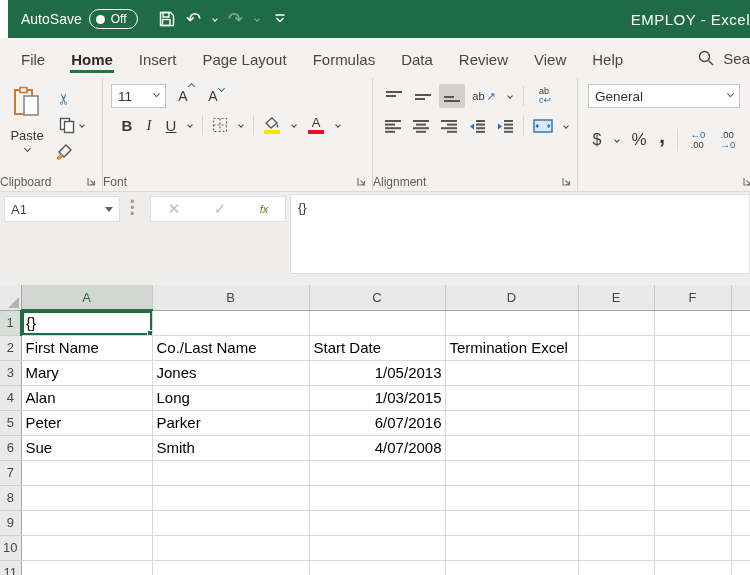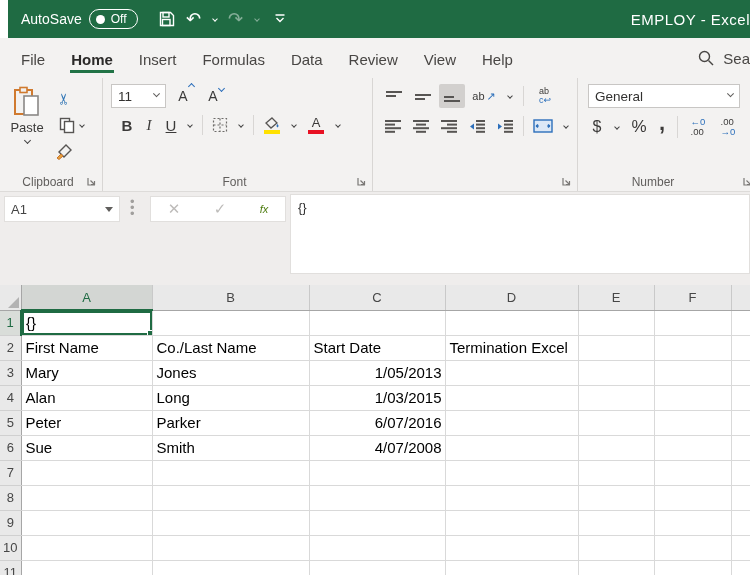--- a/index.html
+++ b/index.html
@@ -31,31 +31,31 @@
   .tab { padding:9px 13px 7px; cursor:pointer; position:relative; white-space:nowrap; }
   .tab.active { color:#2b2a29; font-weight:700; }
   .tab.active::after { content:""; position:absolute; left:12px; right:12px; bottom:2px; height:3px; background:#217346; }
   .searchbox { margin-left:auto; display:flex; align-items:center; gap:9px; padding-right:0;
     color:#484644; overflow:hidden; }
 
   
   .ribbon { position:absolute; top:78px; left:0; width:750px; height:114px; background:#f3f2f1;
     border-bottom:1px solid #dddbd9; display:flex; }
   .rgroup { position:relative; height:100%; border-right:1px solid #d8d6d4; padding:6px 4px 18px; }
-  .glabel { position:absolute; bottom:2px; left:8px; right:14px; text-align:center; font-size:12px; color:#605e5c; white-space:nowrap; }
+  .glabel { position:absolute; bottom:2px; left:0; right:14px; text-align:left; font-size:12px; color:#605e5c; white-space:nowrap; }
   .launcher { position:absolute; bottom:3px; right:4px; width:12px; height:12px; cursor:pointer; }
   .rbtn { display:flex; align-items:center; justify-content:center; border-radius:2px; cursor:pointer; color:#3b3a39; }
   .sel { background:#d2d0ce; }
   .vsep { width:1px; background:#d8d6d4; margin:2px 3px; align-self:stretch; }
 
   
   .g-clip { width:103px; display:flex; }
   .paste-btn { width:46px; display:flex; flex-direction:column; align-items:center; justify-content:flex-start;
     cursor:pointer; padding-top:2px; }
-  .paste-label { font-size:13px; color:#3b3a39; margin-top:2px; }
+  .paste-label { font-size:13px; color:#3b3a39; margin-top:10px; }
   .clip-col { display:flex; flex-direction:column; gap:4px; margin-left:2px; padding-top:4px; }
   .mini { width:24px; height:22px; }
   .scissors { color:#2e74b5; font-size:15px; transform:rotate(-90deg); display:inline-block; }
 
   
   .g-font { width:270px; display:flex; flex-direction:column; gap:5px; padding-left:8px; }
   .selbox { background:#fff; border:1px solid #c8c6c4; height:24px; display:flex; align-items:center;
     font-size:13.5px; color:#323130; padding:0 6px; justify-content:space-between; cursor:pointer; }
   .fontrow1 { display:flex; gap:4px; align-items:center; }
   .fontrow2 { display:flex; gap:2px; align-items:center; padding-left:6px; }
@@ -72,21 +72,21 @@
   
   .g-align { width:205px; display:flex; flex-direction:column; gap:6px; padding-left:8px; }
   .alrow { display:flex; align-items:center; gap:3px; }
   .abtn { width:26px; height:24px; }
   .ai { display:block; }
   .ortext { font-size:11px; color:#3b3a39; }
   .bluearrow { color:#2c6fbb; font-size:11px; }
   .wrapico { display:flex; flex-direction:column; line-height:1; align-items:flex-start; font-size:9px; color:#3b3a39; }
 
   
-  .g-num { width:172px; border-right:none; display:flex; flex-direction:column; gap:6px; padding-left:10px; }
+  .g-num { width:172px; border-right:none; display:flex; flex-direction:column; gap:19px; padding-left:10px; }
   .numrow2 { display:flex; align-items:center; gap:4px; }
   .numbtn { height:26px; font-size:16px; color:#3b3a39; }
   .decimal { display:flex; flex-direction:column; line-height:1.05; font-size:9.5px; color:#3b3a39; align-items:flex-start; }
   .decimal .blue { color:#2c6fbb; }
 
   
   .fbar { position:absolute; top:192px; left:0; width:750px; height:93px; background:#efedec; }
   .namebox { position:absolute; left:4px; top:4px; width:116px; height:26px; background:#fff;
     border:1px solid #e1dfdd; display:flex; align-items:center; padding:0 6px; font-size:13px; color:#444; cursor:text; }
   .nb-arrow { margin-left:auto; width:0; height:0; border-left:4px solid transparent; border-right:4px solid transparent;
@@ -159,20 +159,21 @@
         </svg>
       </span>
     </div>
     <span class="title-text">EMPLOY  -  Excel</span>
   </div>
 
   <div class="tabrow">
     <span class="tab">File</span>
     <span class="tab active">Home</span>
     <span class="tab">Insert</span>
+    <span class="tab">Page Layout</span>
     <span class="tab">Formulas</span>
     <span class="tab">Data</span>
     <span class="tab">Review</span>
     <span class="tab">View</span>
     <span class="tab">Help</span>
     <span class="searchbox">
       <svg width="16" height="16" viewBox="0 0 16 16">
         <circle cx="6.5" cy="6.5" r="5" fill="none" stroke="#484644" stroke-width="1.4"></circle>
         <path d="M10.5 10.5 L15 15" stroke="#484644" stroke-width="1.4"></path>
       </svg>
@@ -356,20 +357,21 @@
         <span class="rbtn" style="width:28px;height:24px">
           <svg width="20" height="14" viewBox="0 0 20 14">
             <rect x="1" y="1" width="18" height="12" fill="#dce8f6" stroke="#2c6fbb" stroke-width="1.4"></rect>
             <path d="M6 7 L3 7 M3 7 L5 5.5 M3 7 L5 8.5 M14 7 L17 7 M17 7 L15 5.5 M17 7 L15 8.5" stroke="#2c6fbb" stroke-width="1.2" fill="none"></path>
           </svg>
         </span>
         <span class="rbtn chbtn">
             <span class="chev" style="width:4px;height:4px;color:#444"></span>
           </span>
       </div>
+      <span class="glabel">Alignment</span>
       <span class="launcher">
         <svg width="11" height="11" viewBox="0 0 11 11">
             <path d="M2 2 V9 H9" fill="none" stroke="#7a7876" stroke-width="1.2"></path>
             <path d="M4.5 4.5 L8.5 8.5 M8.5 5 V8.5 H5" fill="none" stroke="#7a7876" stroke-width="1.2"></path>
           </svg>
       </span>
     </div>
 
     <div class="rgroup g-num">
       <div class="selbox" style="width:152px">
@@ -396,21 +398,20 @@
             <span>.00</span>
           </span>
         </span>
         <span class="rbtn" style="width:26px;height:26px">
           <span class="decimal">
             <span>.00</span>
             <span class="blue">→0</span>
           </span>
         </span>
       </div>
-      <span class="glabel" style="right:30px">Number</span>
       <span class="launcher" style="right:-4px">
         <svg width="11" height="11" viewBox="0 0 11 11">
             <path d="M2 2 V9 H9" fill="none" stroke="#7a7876" stroke-width="1.2"></path>
             <path d="M4.5 4.5 L8.5 8.5 M8.5 5 V8.5 H5" fill="none" stroke="#7a7876" stroke-width="1.2"></path>
           </svg>
       </span>
     </div>
   </div>
 
   <div class="fbar">

